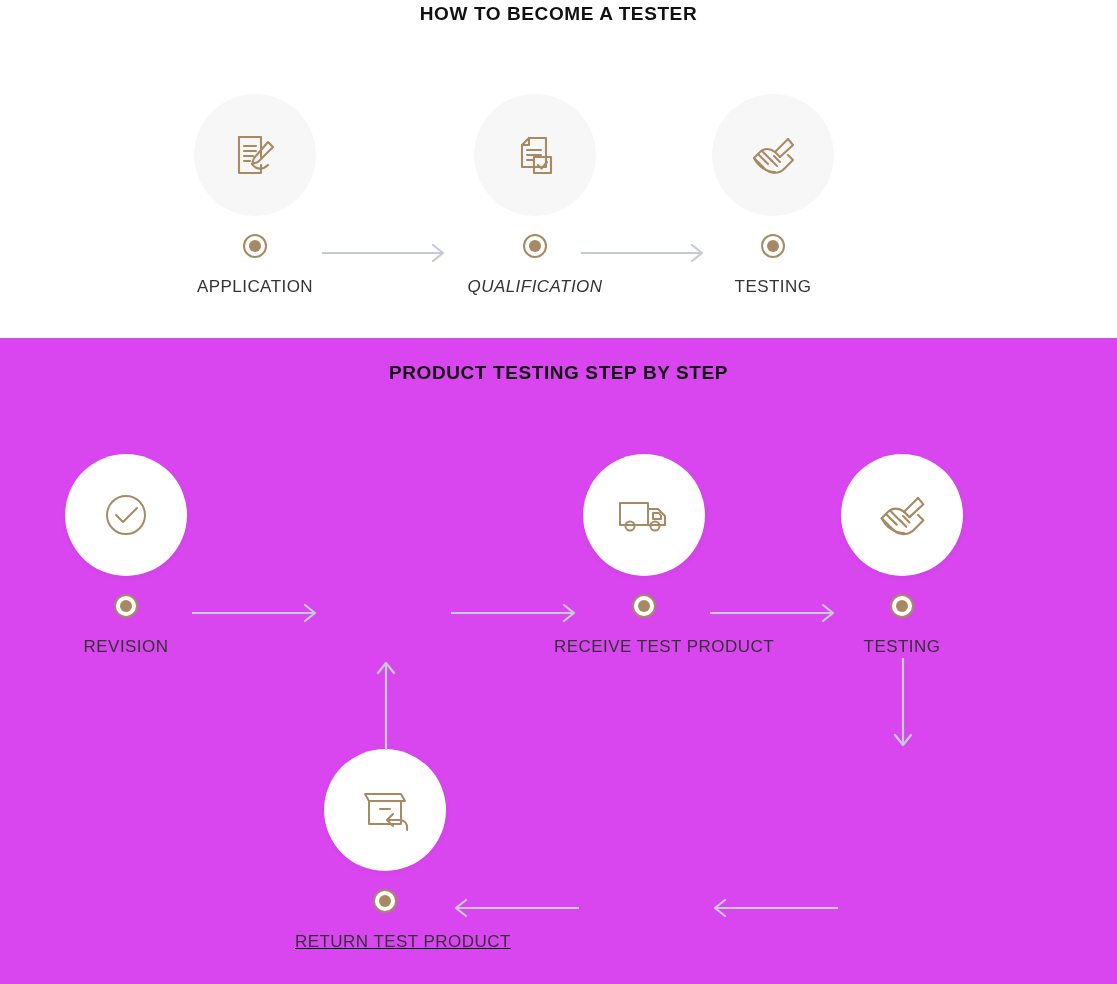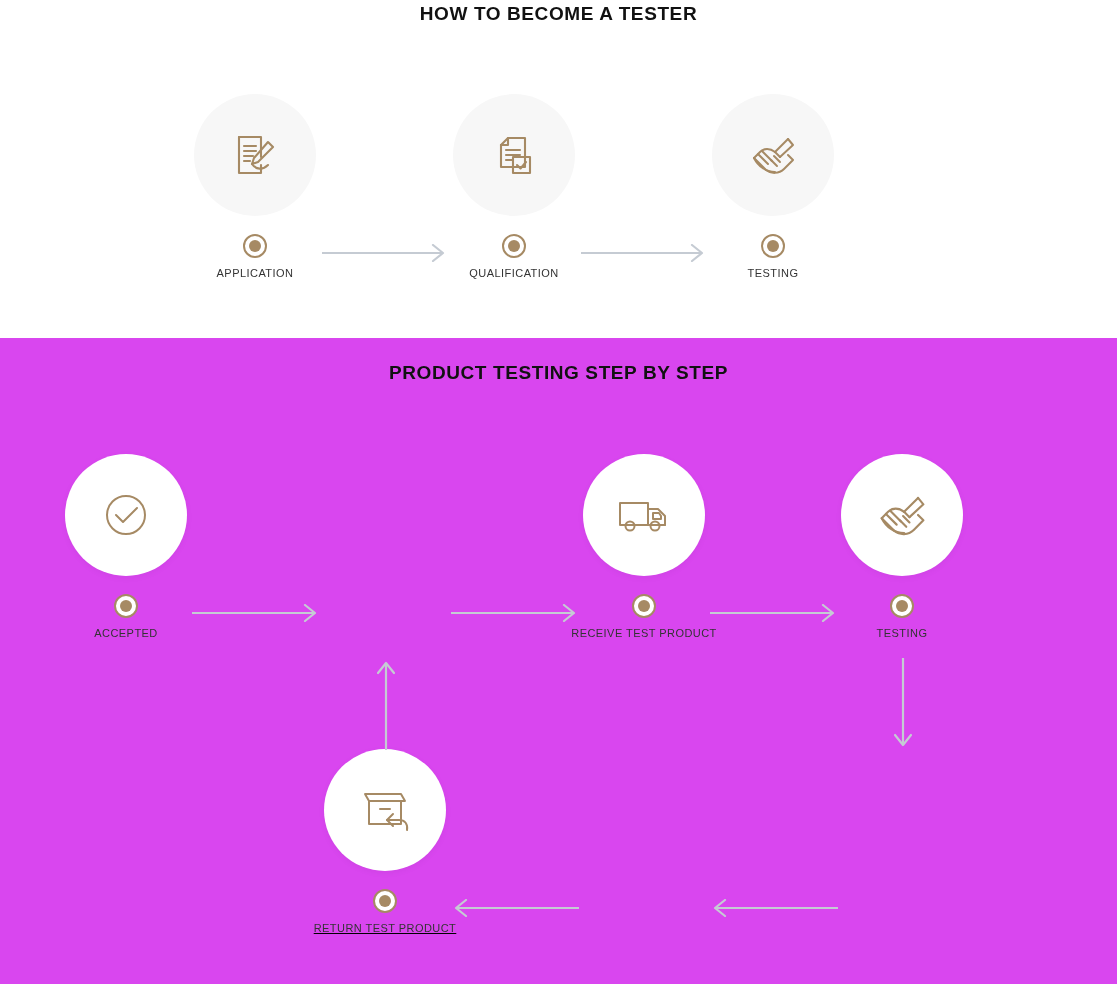--- a/index.html
+++ b/index.html
@@ -58,22 +58,22 @@
   .bullet::after {
     content: "";
     position: absolute;
     left: 50%; top: 50%;
     width: 12px; height: 12px;
     margin: -6px 0 0 -6px;
     border-radius: 50%;
     background: #a68a64;
   }
   .step-label {
-    margin-top: 9px;
-    font-size: 11px;
+    margin-top: 19px;
+    font-size: 17px;
     letter-spacing: 0.45px;
     color: #333333;
     white-space: nowrap;
     font-family: "Liberation Sans", "DejaVu Sans", sans-serif;
   }
 
   
   .arrow { position: absolute; }
   .arrow svg { display: block; }
 </style>
@@ -99,21 +99,21 @@
             <path d="M41 15 L46 20 L31 35 L25 37 L27 31 Z"></path>
             <path d="M25 37 C29 43 36 43 41 38"></path>
           </svg>
         </span>
       </div>
       <div style="height:18px"></div>
       <div class="bullet"></div>
       <div class="step-label">APPLICATION</div>
     </div>
 
-    <div class="step" style="left:514px; top:94px;">
+    <div class="step" style="left:535px; top:94px;font-style:italic;">
       <div class="disc disc-plain">
         <span>
           <svg width="56" height="56" viewBox="0 0 56 56" fill="none" stroke="#a68a64" stroke-width="2.1" stroke-linecap="round" stroke-linejoin="round">
             <path d="M15 18 L22 11 H39 V40 H24"></path>
             <path d="M15 18 V40 H24"></path>
             <path d="M22 11 V18 H15"></path>
             <path d="M20 23 H34"></path>
             <path d="M20 28 H34"></path>
             <path d="M20 33 H27"></path>
             <rect x="27" y="30" width="17" height="16"></rect>
@@ -169,21 +169,21 @@
       <div class="disc disc-white">
         <span>
           <svg width="58" height="58" viewBox="0 0 58 58" fill="none" stroke="#a68a64" stroke-width="2" stroke-linecap="round" stroke-linejoin="round">
             <circle cx="29" cy="29" r="19"></circle>
             <path d="M19 29 L26 36 L40 22"></path>
           </svg>
         </span>
       </div>
       <div style="height:18px"></div>
       <div class="bullet"></div>
-      <div class="step-label">ACCEPTED</div>
+      <div class="step-label">REVISION</div>
     </div>
 
 
     <div class="step" style="left:644px; top:116px;">
       <div class="disc disc-white">
         <span>
           <svg width="60" height="60" viewBox="0 0 60 60" fill="none" stroke="#a68a64" stroke-width="2" stroke-linecap="round" stroke-linejoin="round">
             <path d="M6 18 H34 V40 H6 Z"></path>
             <path d="M34 24 H44 L51 31 V40 H34"></path>
             <path d="M39 28 H45 L47 31 V34 H39 Z"></path>

